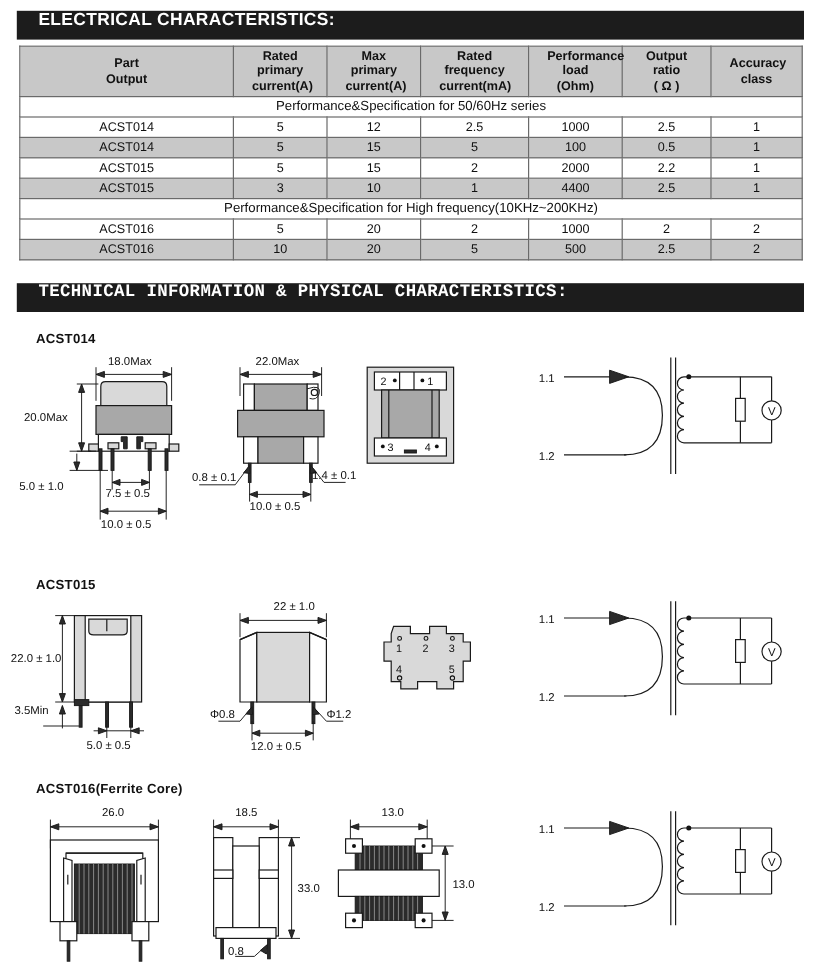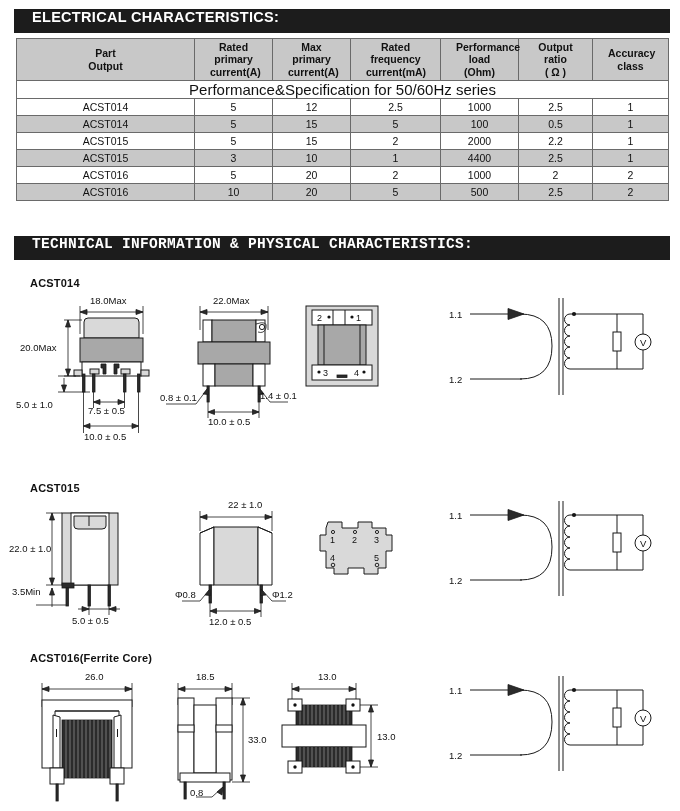--- a/index.html
+++ b/index.html
@@ -62,21 +62,21 @@
   table.spec td {
     height: 17px;
     background: #ffffff;
   }
   tr.alt td { background: #c8c8c8; }
   td.group {
     text-align: left;
     padding-left: 12px;
     height: 21px;
     font-weight: normal;
-    font-size: 15px;
+    font-size: 11px;
     background: #ffffff !important;
     margin-left: 41px;
   }
   .hdr-sub { font-size: 10.5px; }
 
   
   .model-label {
     position: absolute;
     font-size: 11px;
     font-weight: bold;
@@ -195,20 +195,23 @@
       <tr class="alt">
         <td>ACST015</td>
         <td>3</td>
         <td>10</td>
         <td>1</td>
         <td>4400</td>
         <td>2.5</td>
         <td>1</td>
       </tr>
 
+      <tr>
+        <td class="group" colspan="7">Performance&amp;Specification for High frequency(10KHz~200KHz)</td>
+      </tr>
 
       <tr>
         <td>ACST016</td>
         <td>5</td>
         <td>20</td>
         <td>2</td>
         <td>1000</td>
         <td>2</td>
         <td>2</td>
       </tr>

